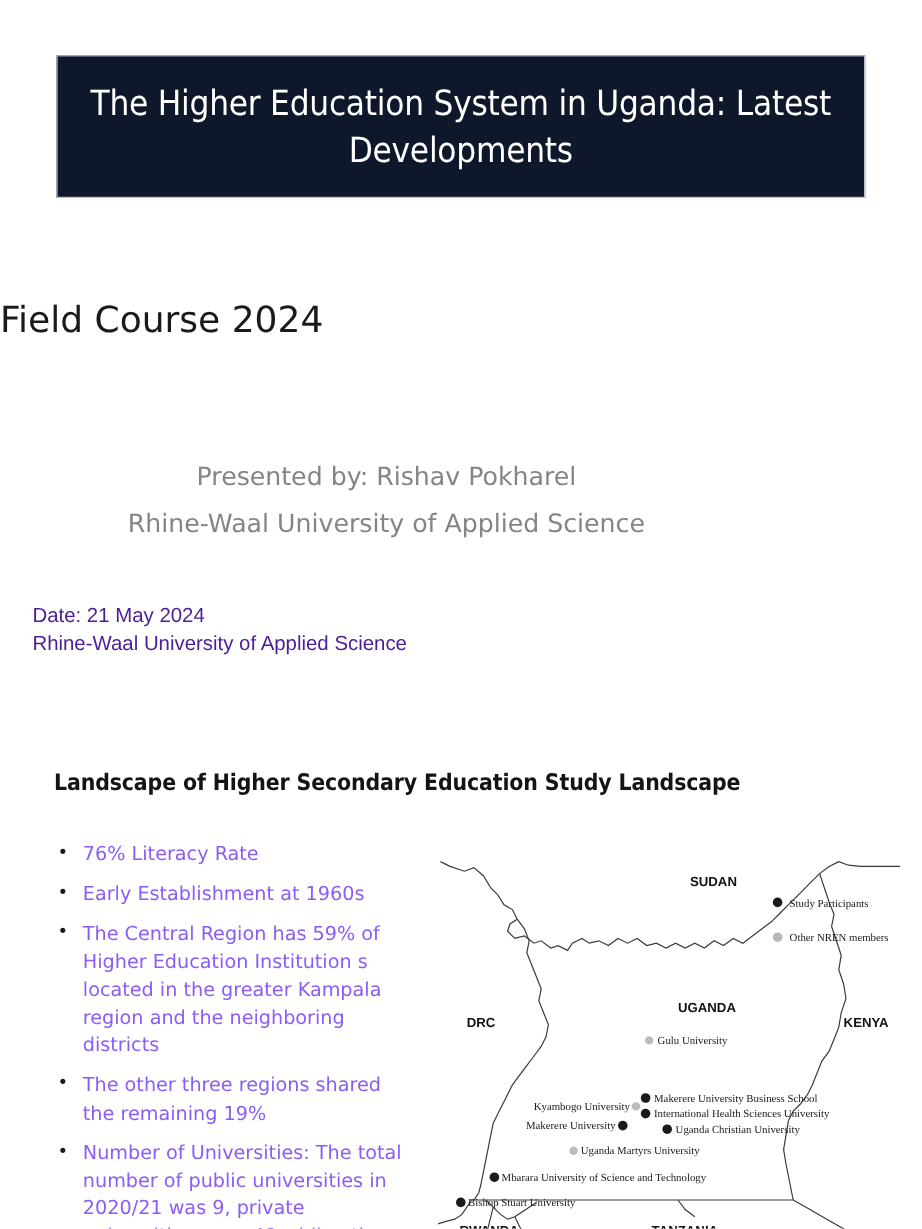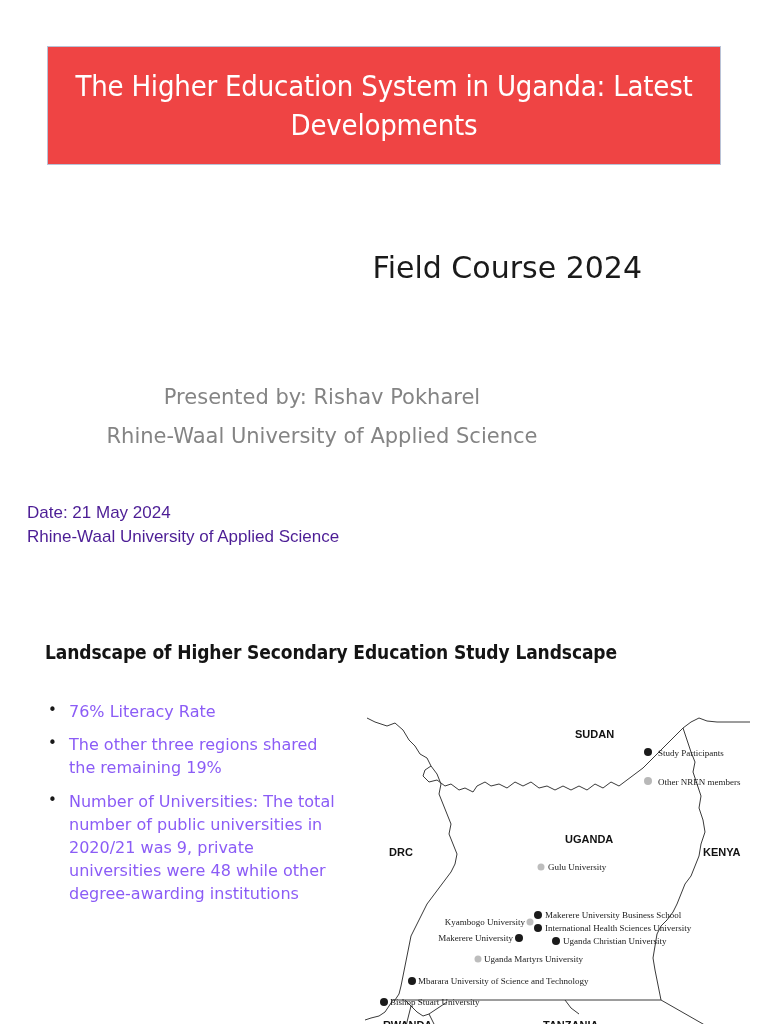--- a/index.html
+++ b/index.html
@@ -16,21 +16,21 @@
     color: #000000;
   }
 
   
   .title-banner {
     position: absolute;
     left: 47px;
     top: 46px;
     width: 674px;
     height: 119px;
-    background: #ef4444;
+    background: #0f172a;
     border: 1px solid #b9c2d6;
     box-sizing: border-box;
     display: flex;
     align-items: center;
     justify-content: center;
   }
   .title-banner .title-text {
     color: #ffffff;
     font-size: 29px;
     line-height: 1.32;
@@ -41,21 +41,21 @@
     font-family: "DejaVu Sans", sans-serif;
     font-stretch: condensed;
   }
 
   
   .subtitle {
     position: absolute;
     left: 0;
     top: 250px;
     width: 642px;
-    text-align: right;
+    text-align: left;
     font-size: 30px;
     color: #1a1a1a;
     font-family: "DejaVu Sans", sans-serif;
   }
 
   
   .presenter-block {
     position: absolute;
     left: 0;
     top: 378px;
@@ -146,20 +146,22 @@
 
 <div class="meta-block">
   <div>Date: 21 May 2024</div>
   <div>Rhine-Waal University of Applied Science</div>
 </div>
 
 <div class="section-heading">Landscape of Higher Secondary Education Study Landscape</div>
 
 <ul class="bullet-list">
   <li>76% Literacy Rate</li>
+  <li>Early Establishment at 1960s</li>
+  <li>The Central Region has 59% of Higher Education Institution s located in the greater Kampala region and the neighboring districts</li>
   <li>The other three regions shared the remaining 19%</li>
   <li>Number of Universities: The total number of public universities in 2020/21 was 9, private universities were 48 while other degree-awarding institutions</li>
 </ul>
 
 <div class="map-figure">
   <svg width="385" height="321" viewBox="0 0 385 321" xmlns="http://www.w3.org/2000/svg">
     <g fill="none" stroke="#3a3a3a" stroke-width="1">
 
       <path d="M2,6 L10,10 L22,14 L30,11 L38,18 L44,28 L50,34 L55,42 L62,46 L66,54
                L60,58 L58,64 L64,70 L72,68 L80,74 L86,72 L94,78 L100,76 L108,80

